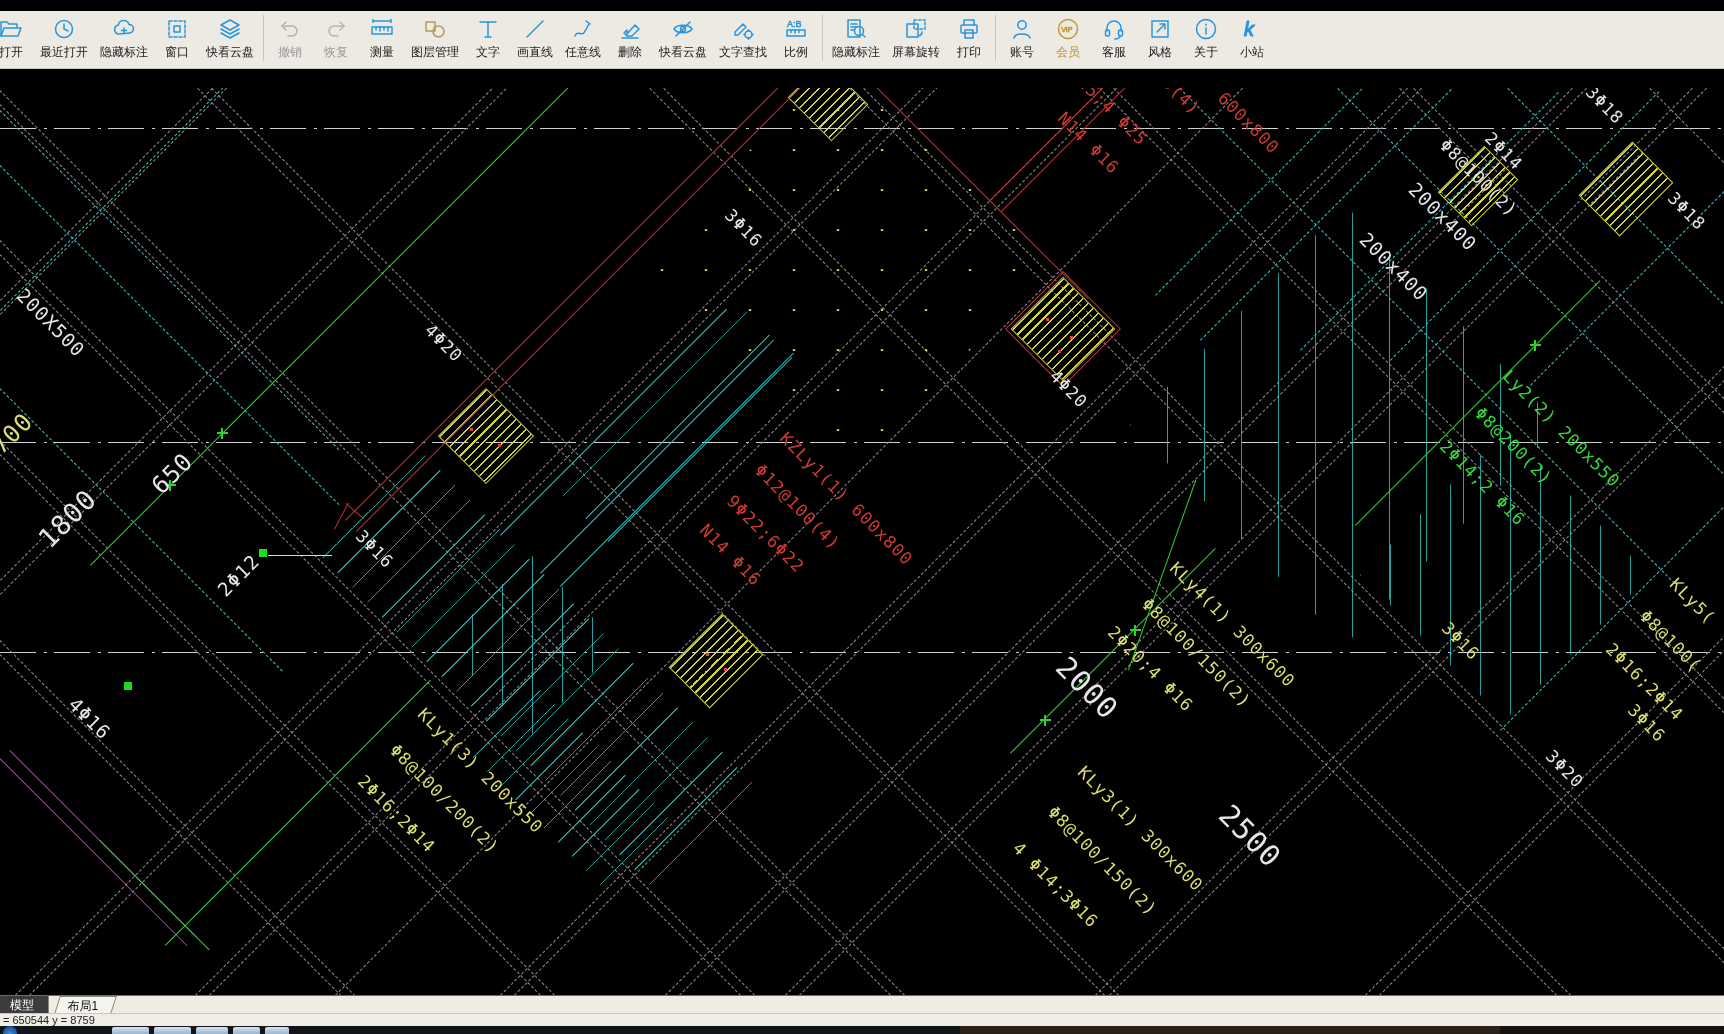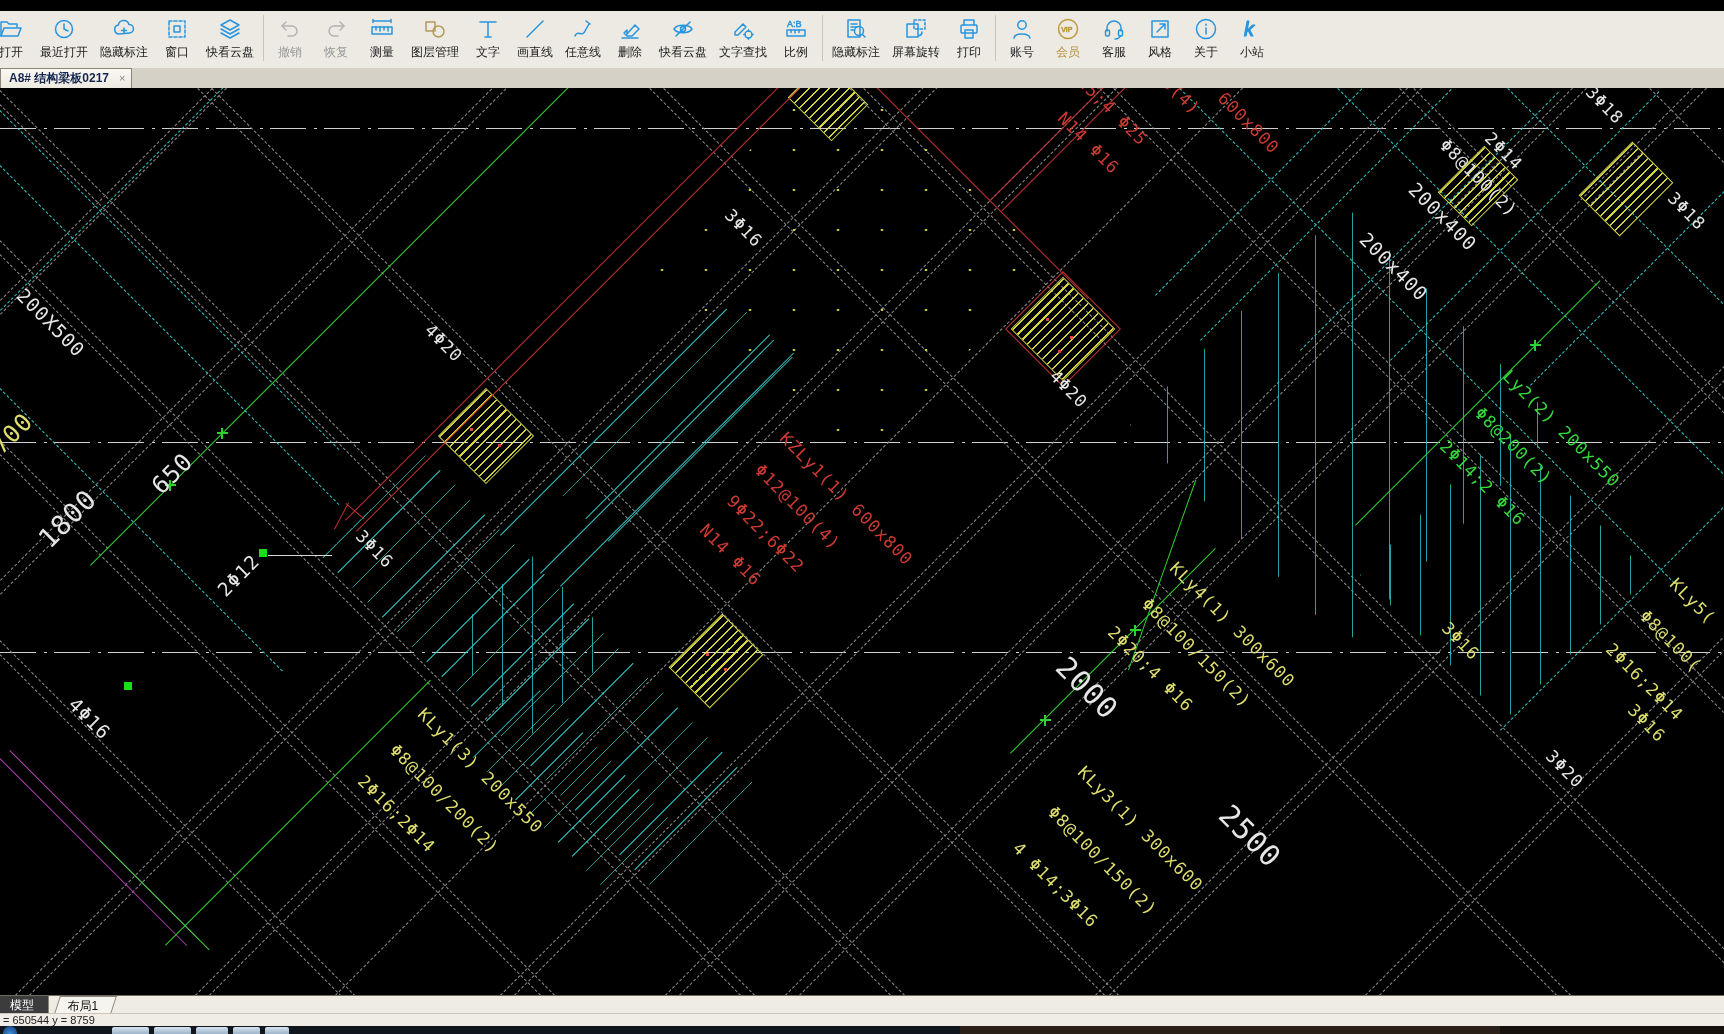--- a/index.html
+++ b/index.html
@@ -310,26 +310,20 @@
     <div class="tbi">
       <span class="tb-icon">
           <svg width="24" height="24" viewBox="0 0 24 24">
             <text x="4" y="19" font-size="20" font-style="italic" stroke-width="1.1">k</text>
           </svg>
         </span>
       <span class="tbl">小站</span>
       </div>
   </div>
 
-  <div class="doctabs">
-    <div class="doctab">
-      <span class="dtl">A8#  结构梁板0217</span>
-      <span class="dtx">×</span>
-    </div>
-  </div>
 
   <div class="canvas">
 
     <div>
       <div class="cl" style="top:40px"></div>
       <div class="cl" style="top:354px"></div>
       <div class="cl" style="top:564px"></div>
     </div>
 
     <div>

